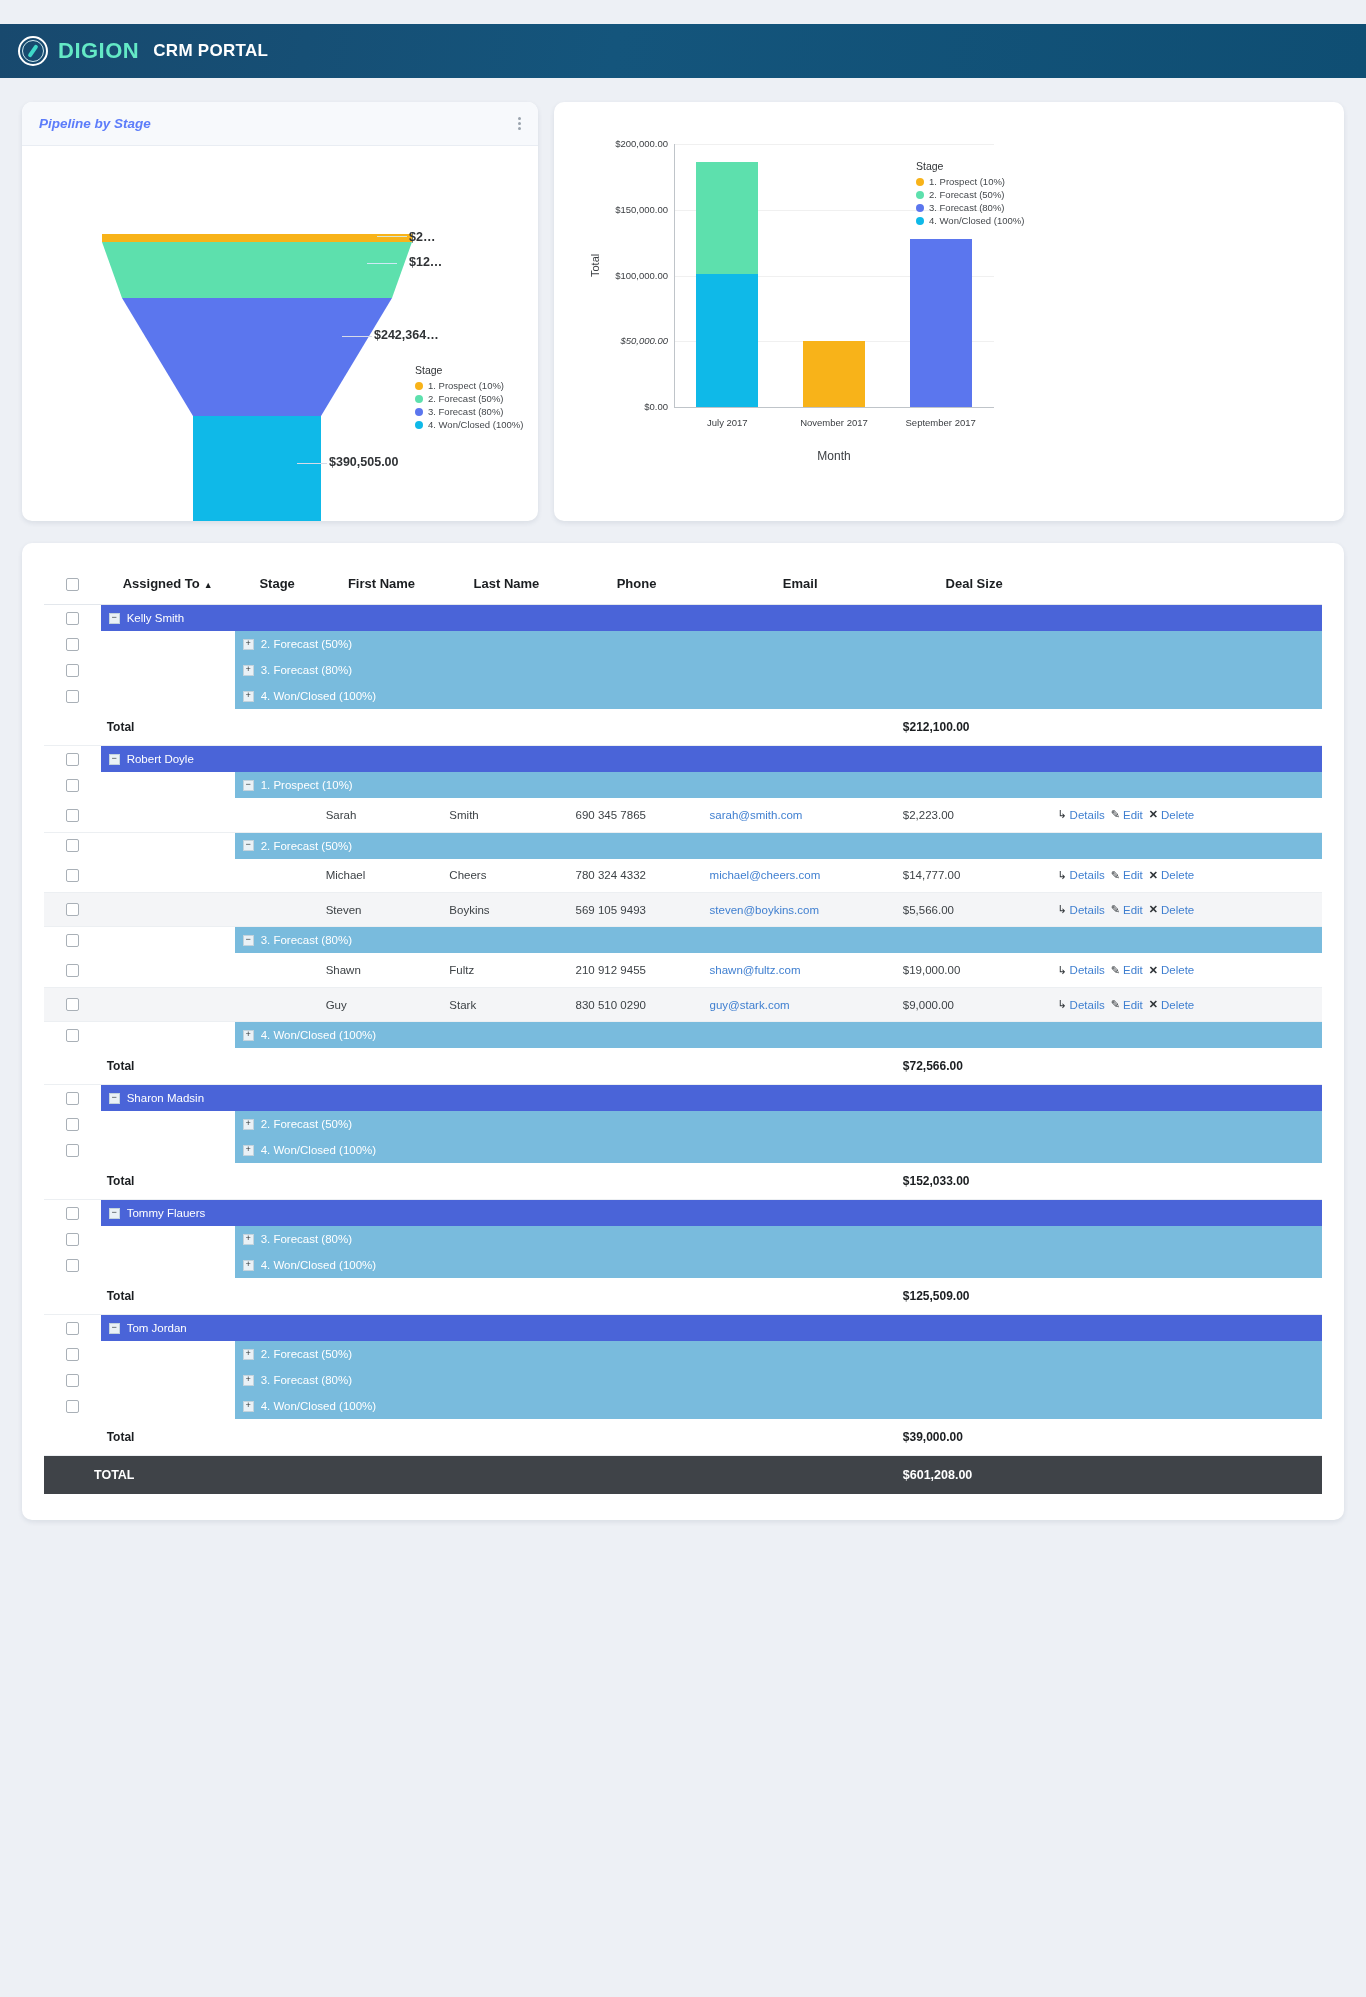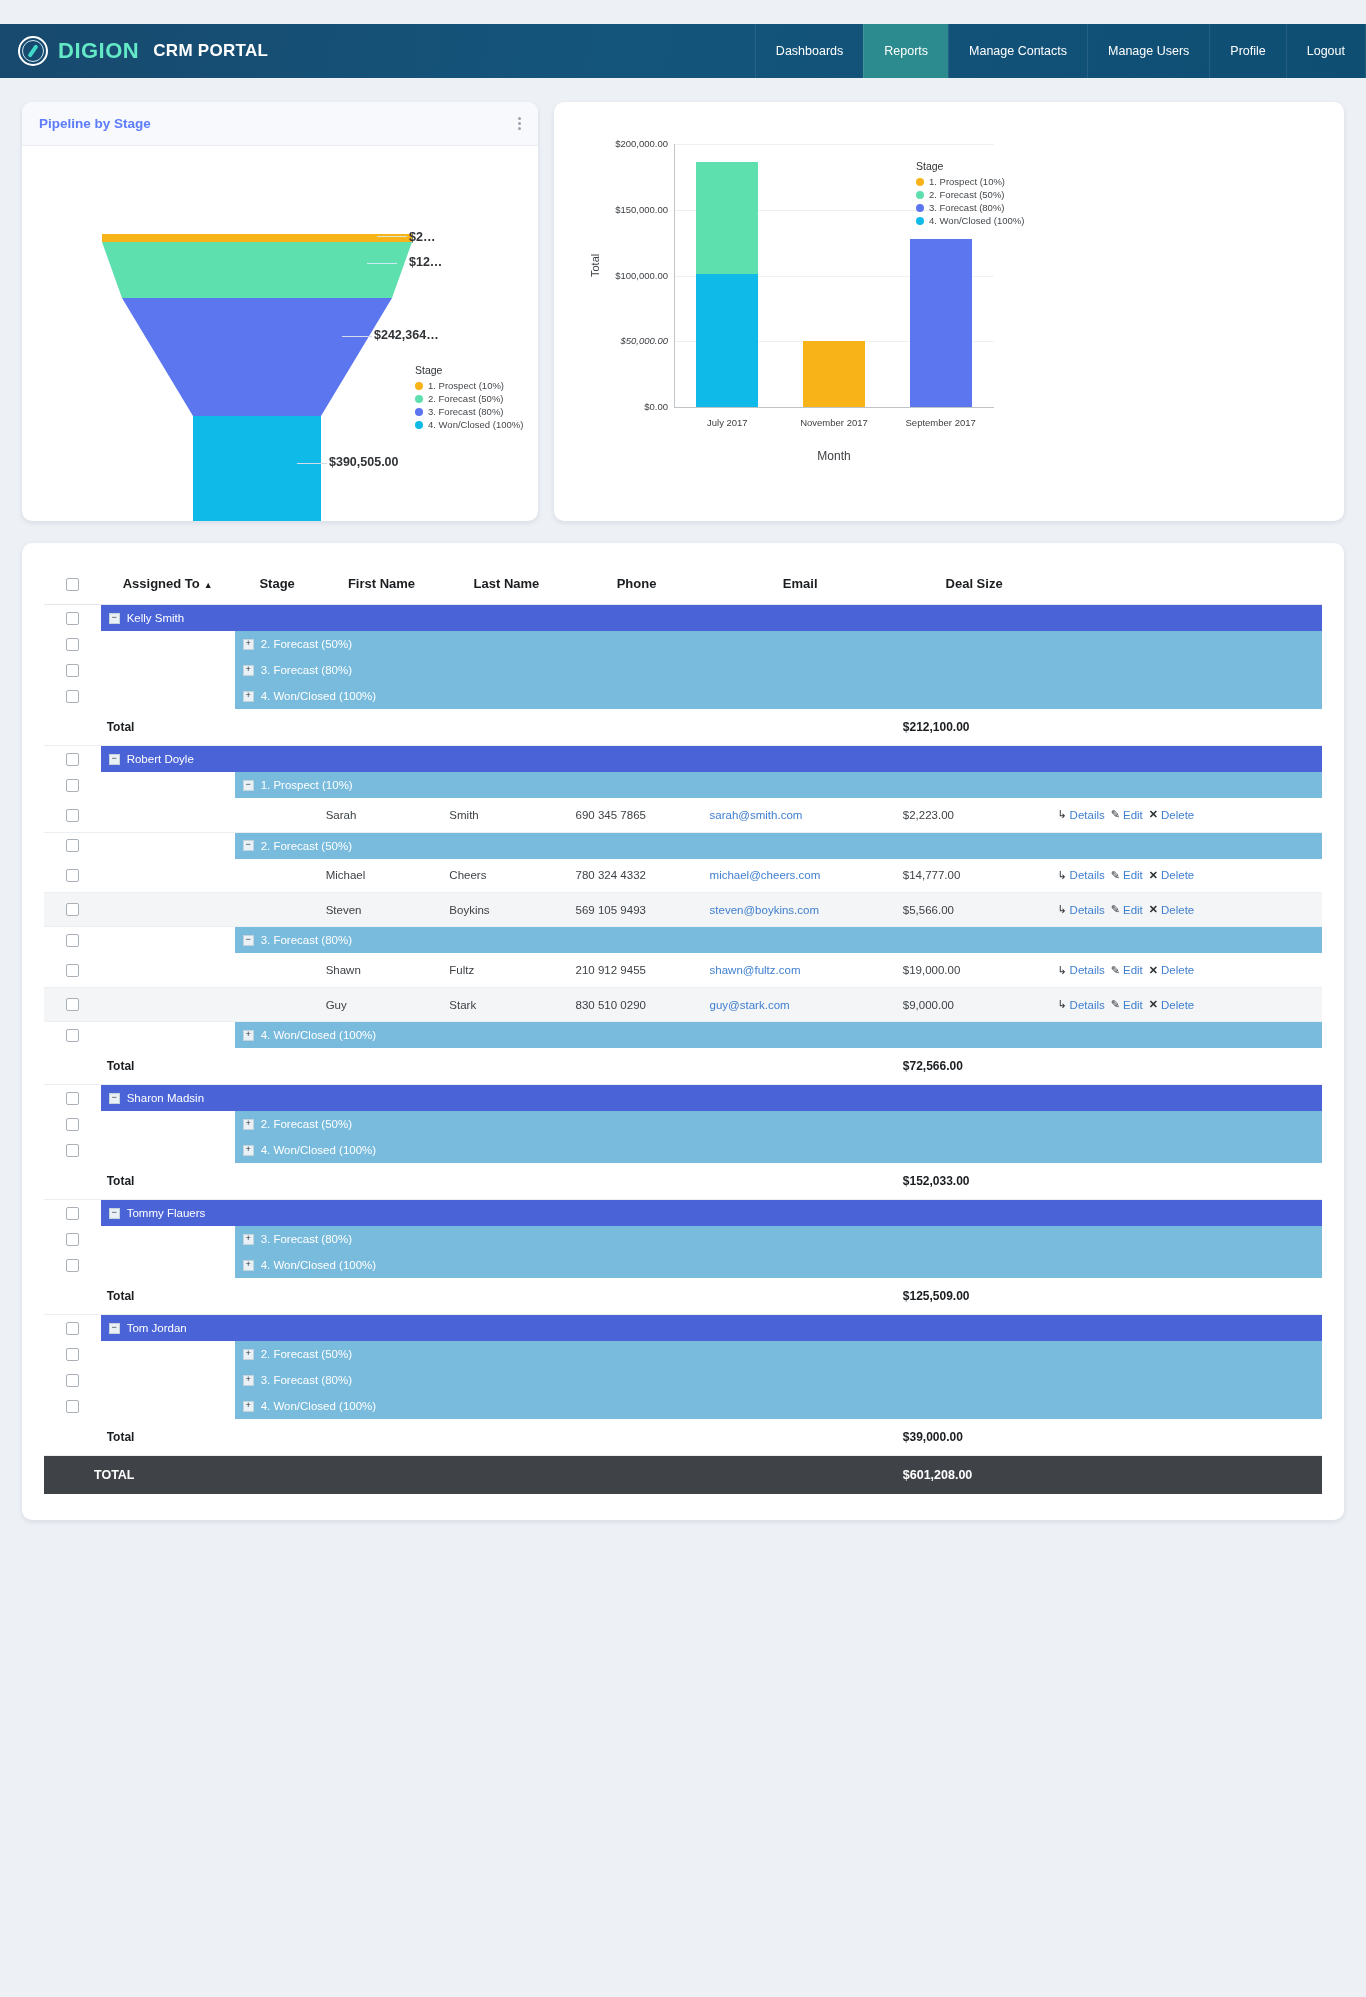--- a/index.html
+++ b/index.html
@@ -52,21 +52,21 @@
     box-shadow:0 2px 5px rgba(40,60,90,.10);
   }
   .card-left{ width:516px; }
   .card-right{ flex:1; }
 
   .card-head{
     height:44px; display:flex; align-items:center; padding:0 17px;
     border-bottom:1px solid #e9edf3; background:#f7f9fc;
     border-radius:10px 10px 0 0;
   }
-  .card-title{ color:#5c7cfa; font-size:13.5px; font-weight:bold; }
+  .card-title{ color:#5c7cfa; font-size:13.5px; font-weight:bold;font-style:italic; }
   .kebab{ margin-left:auto; color:#9aa3ad; font-size:15px; letter-spacing:1px; line-height:8px; cursor:pointer;}
   .kebab span{ display:block; width:3px;height:3px;border-radius:50%;background:#9aa3ad;margin:2px 0;}
 
   .card-body{ position:relative; }
   .card-left .card-body{ height:375px; }
   .card-right .card-body{ height:375px; }
 
   
   .funnel-wrap{ position:absolute; left:0; top:0; width:100%; height:100%; }
   .funnel-label{
@@ -157,28 +157,20 @@
 <body>
 
 <div class="navbar">
   <div class="brand">
     <div class="logo-circle">
       <div class="logo-needle"></div>
     </div>
     <span class="brand-main">DIGION</span>
     <span class="brand-sub">CRM PORTAL</span>
   </div>
-  <div class="nav-items" id="nav-items">
-      <div class="nav-item">Dashboards</div>
-      <div class="nav-item active">Reports</div>
-      <div class="nav-item">Manage Contacts</div>
-      <div class="nav-item">Manage Users</div>
-      <div class="nav-item">Profile</div>
-      <div class="nav-item">Logout</div>
-    </div>
 </div>
 
 <div class="page">
 
   <div class="charts-row">
 
     <div class="card card-left">
       <div class="card-head">
         <span class="card-title">Pipeline by Stage</span>
         <span class="kebab">

